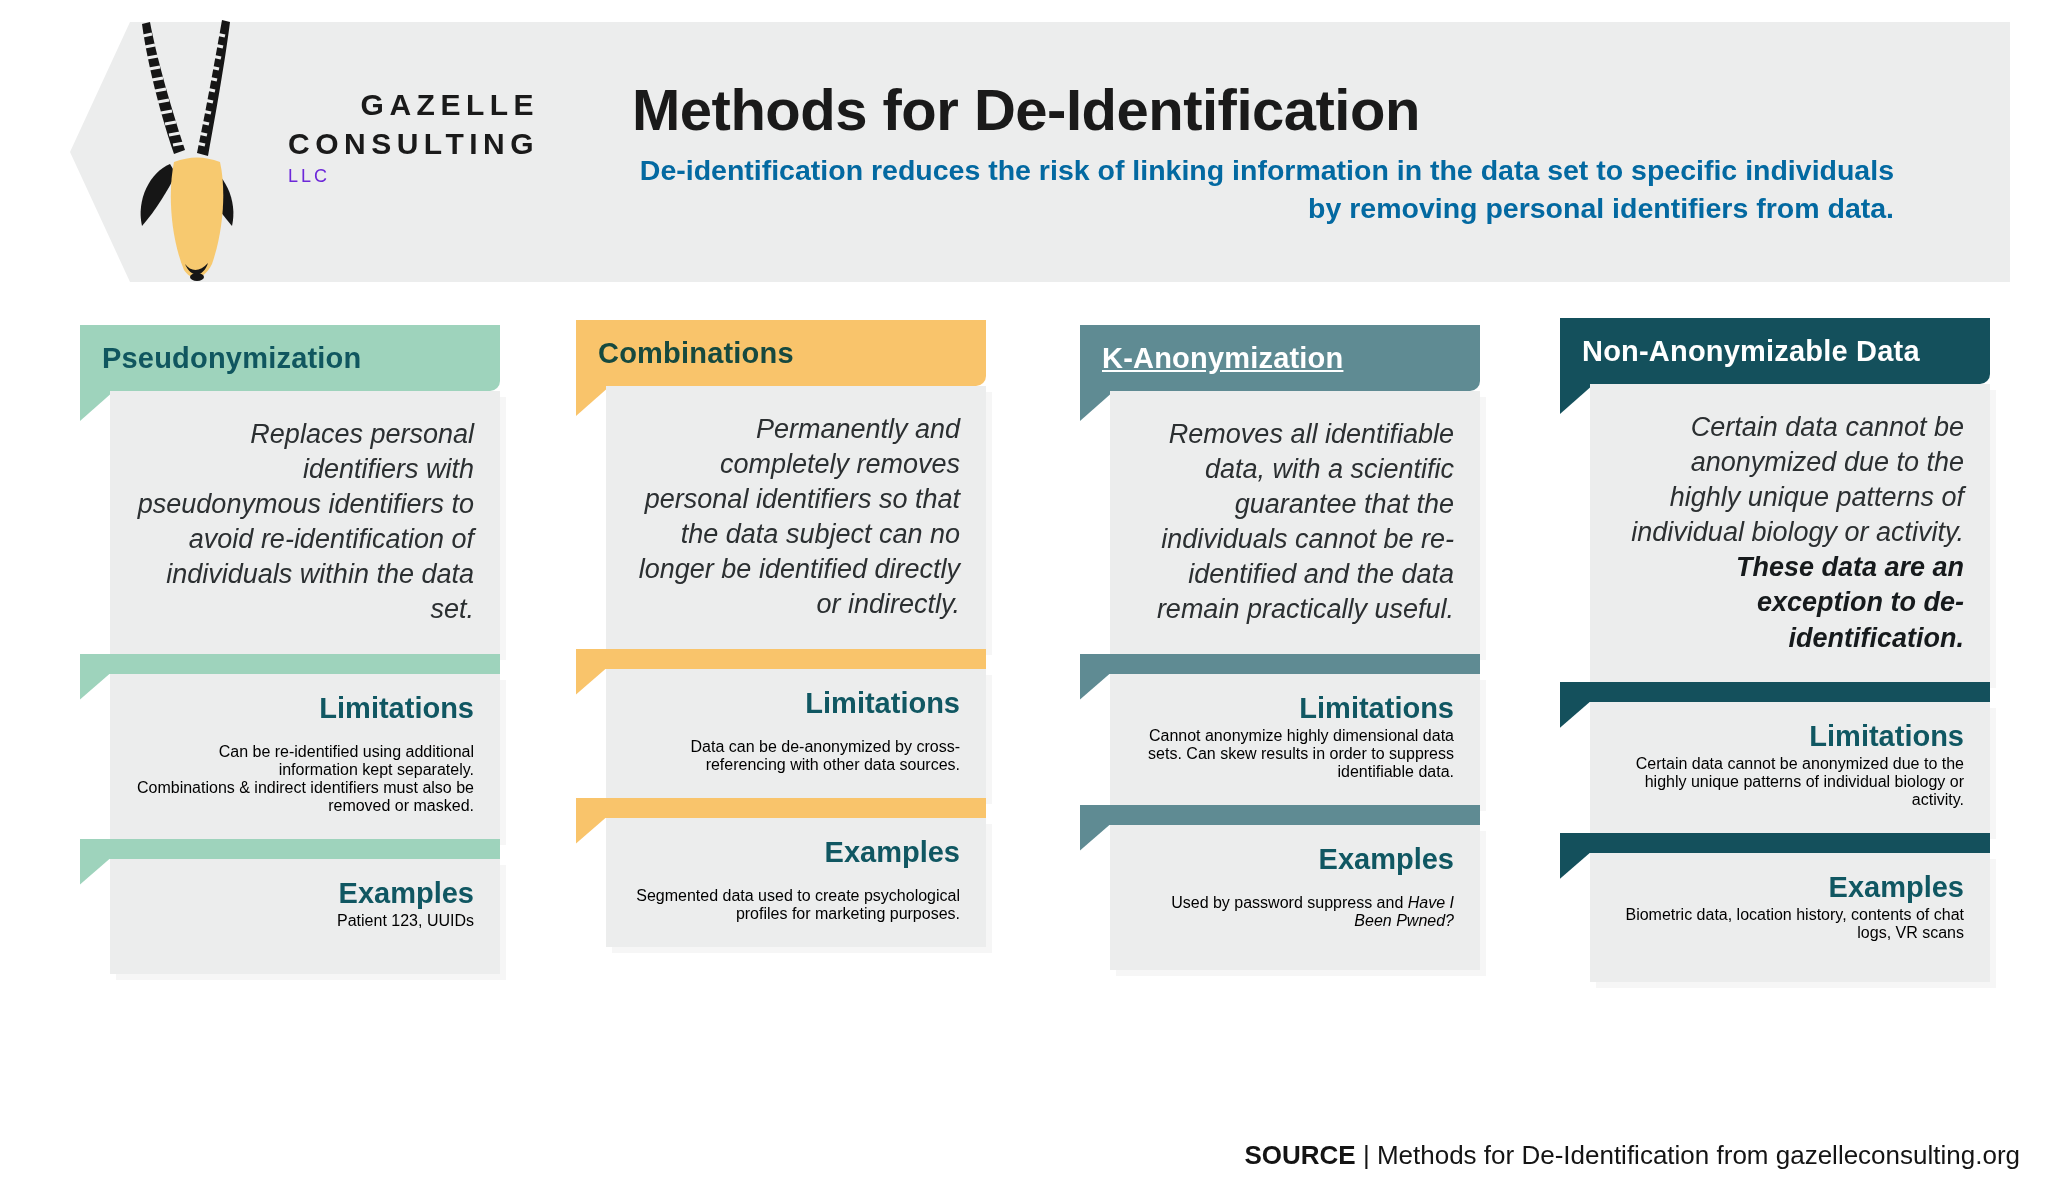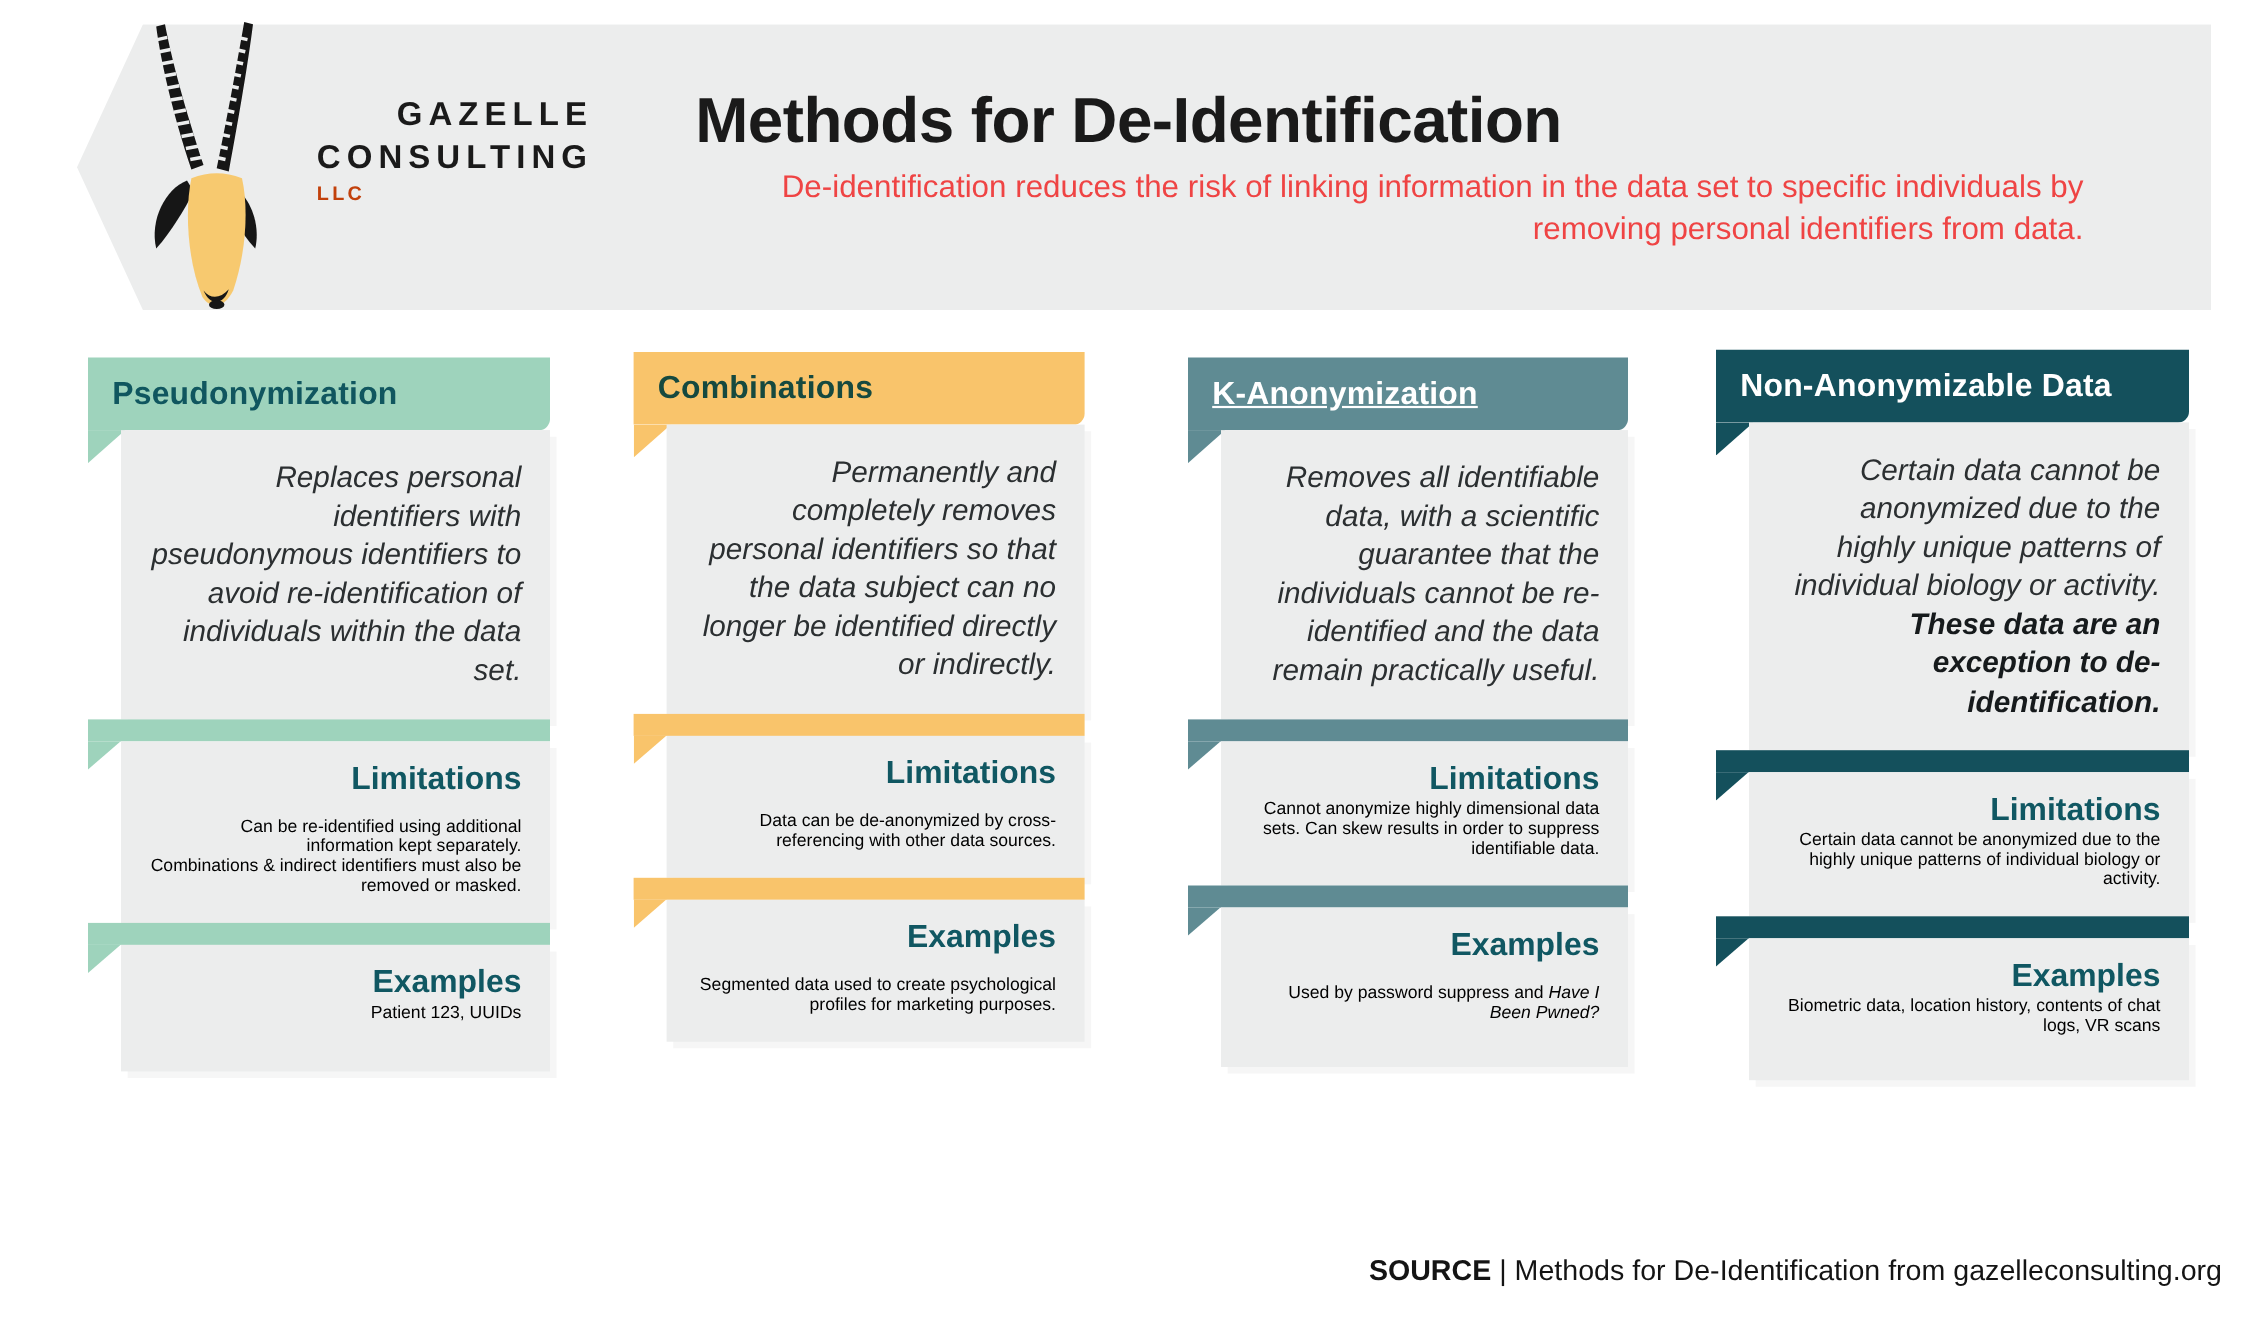--- a/index.html
+++ b/index.html
@@ -20,30 +20,30 @@
   .logo-wrap {
     position: absolute; left: 112px; top: 14px; width: 180px; height: 270px;
   }
   .logo-name {
     position: absolute; left: 288px; top: 85px;
     font-weight: 700; font-size: 30px; letter-spacing: 5.5px;
     color: #1a1a1a; line-height: 1.30;
   }
   .logo-llc {
     position: absolute; left: 288px; top: 166px;
-    font-weight: 700; font-size: 18px; letter-spacing: 3px; color: #c2410c;
+    font-weight: 400; font-size: 18px; letter-spacing: 3px; color: #6d28d9;
   }
   .title {
     position: absolute; left: 632px; top: 76px;
     font-size: 58px; font-weight: 700; color: #1a1a1a;
     letter-spacing: -0.5px; white-space: nowrap;
   }
   .subtitle {
     position: absolute; left: 634px; top: 152px; width: 1260px;
-    font-size: 28.5px; color: #ef4444; line-height: 1.32;
+    font-size: 28.5px; color: #0369a1; line-height: 1.32; font-weight: bold;
   }
 
   
   .col { position: absolute; top: 325px; }
   .tab {
     position: relative; height: 66px; margin-left: 0;
     display: flex; align-items: center;
   }
   .tab .tab-body {
     position: absolute; left: 0; top: 0; height: 66px; width: 100%;

